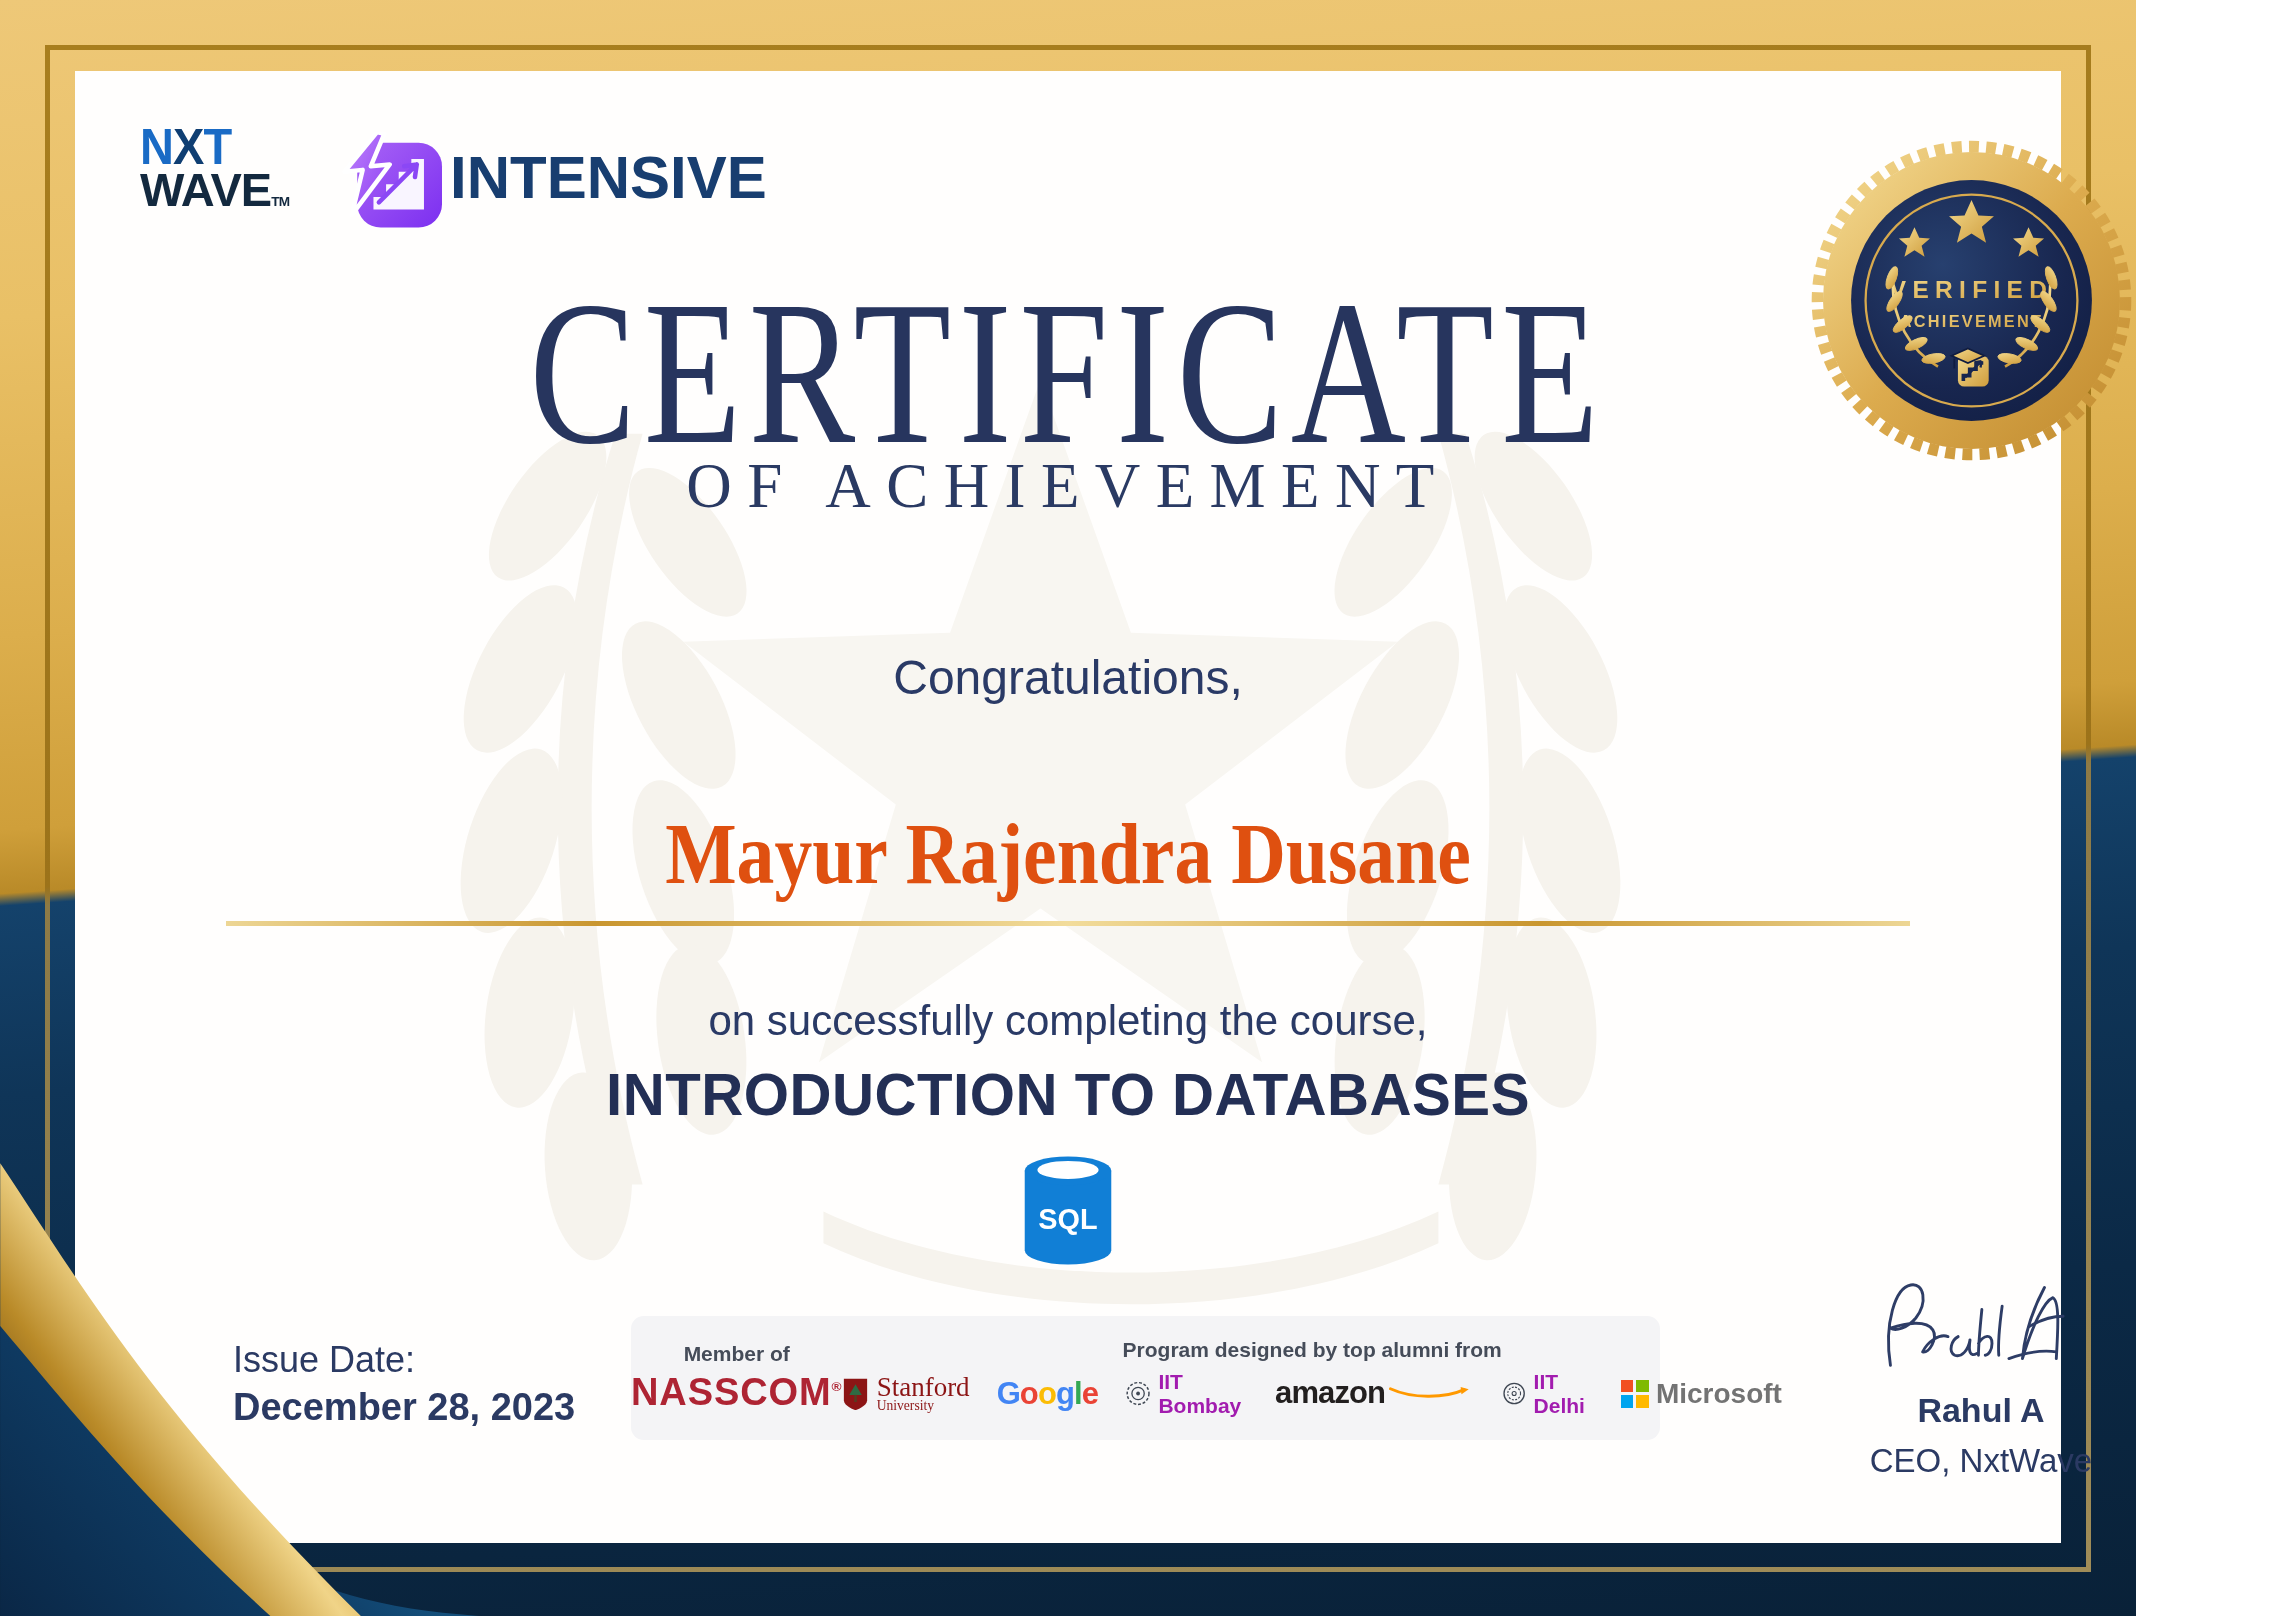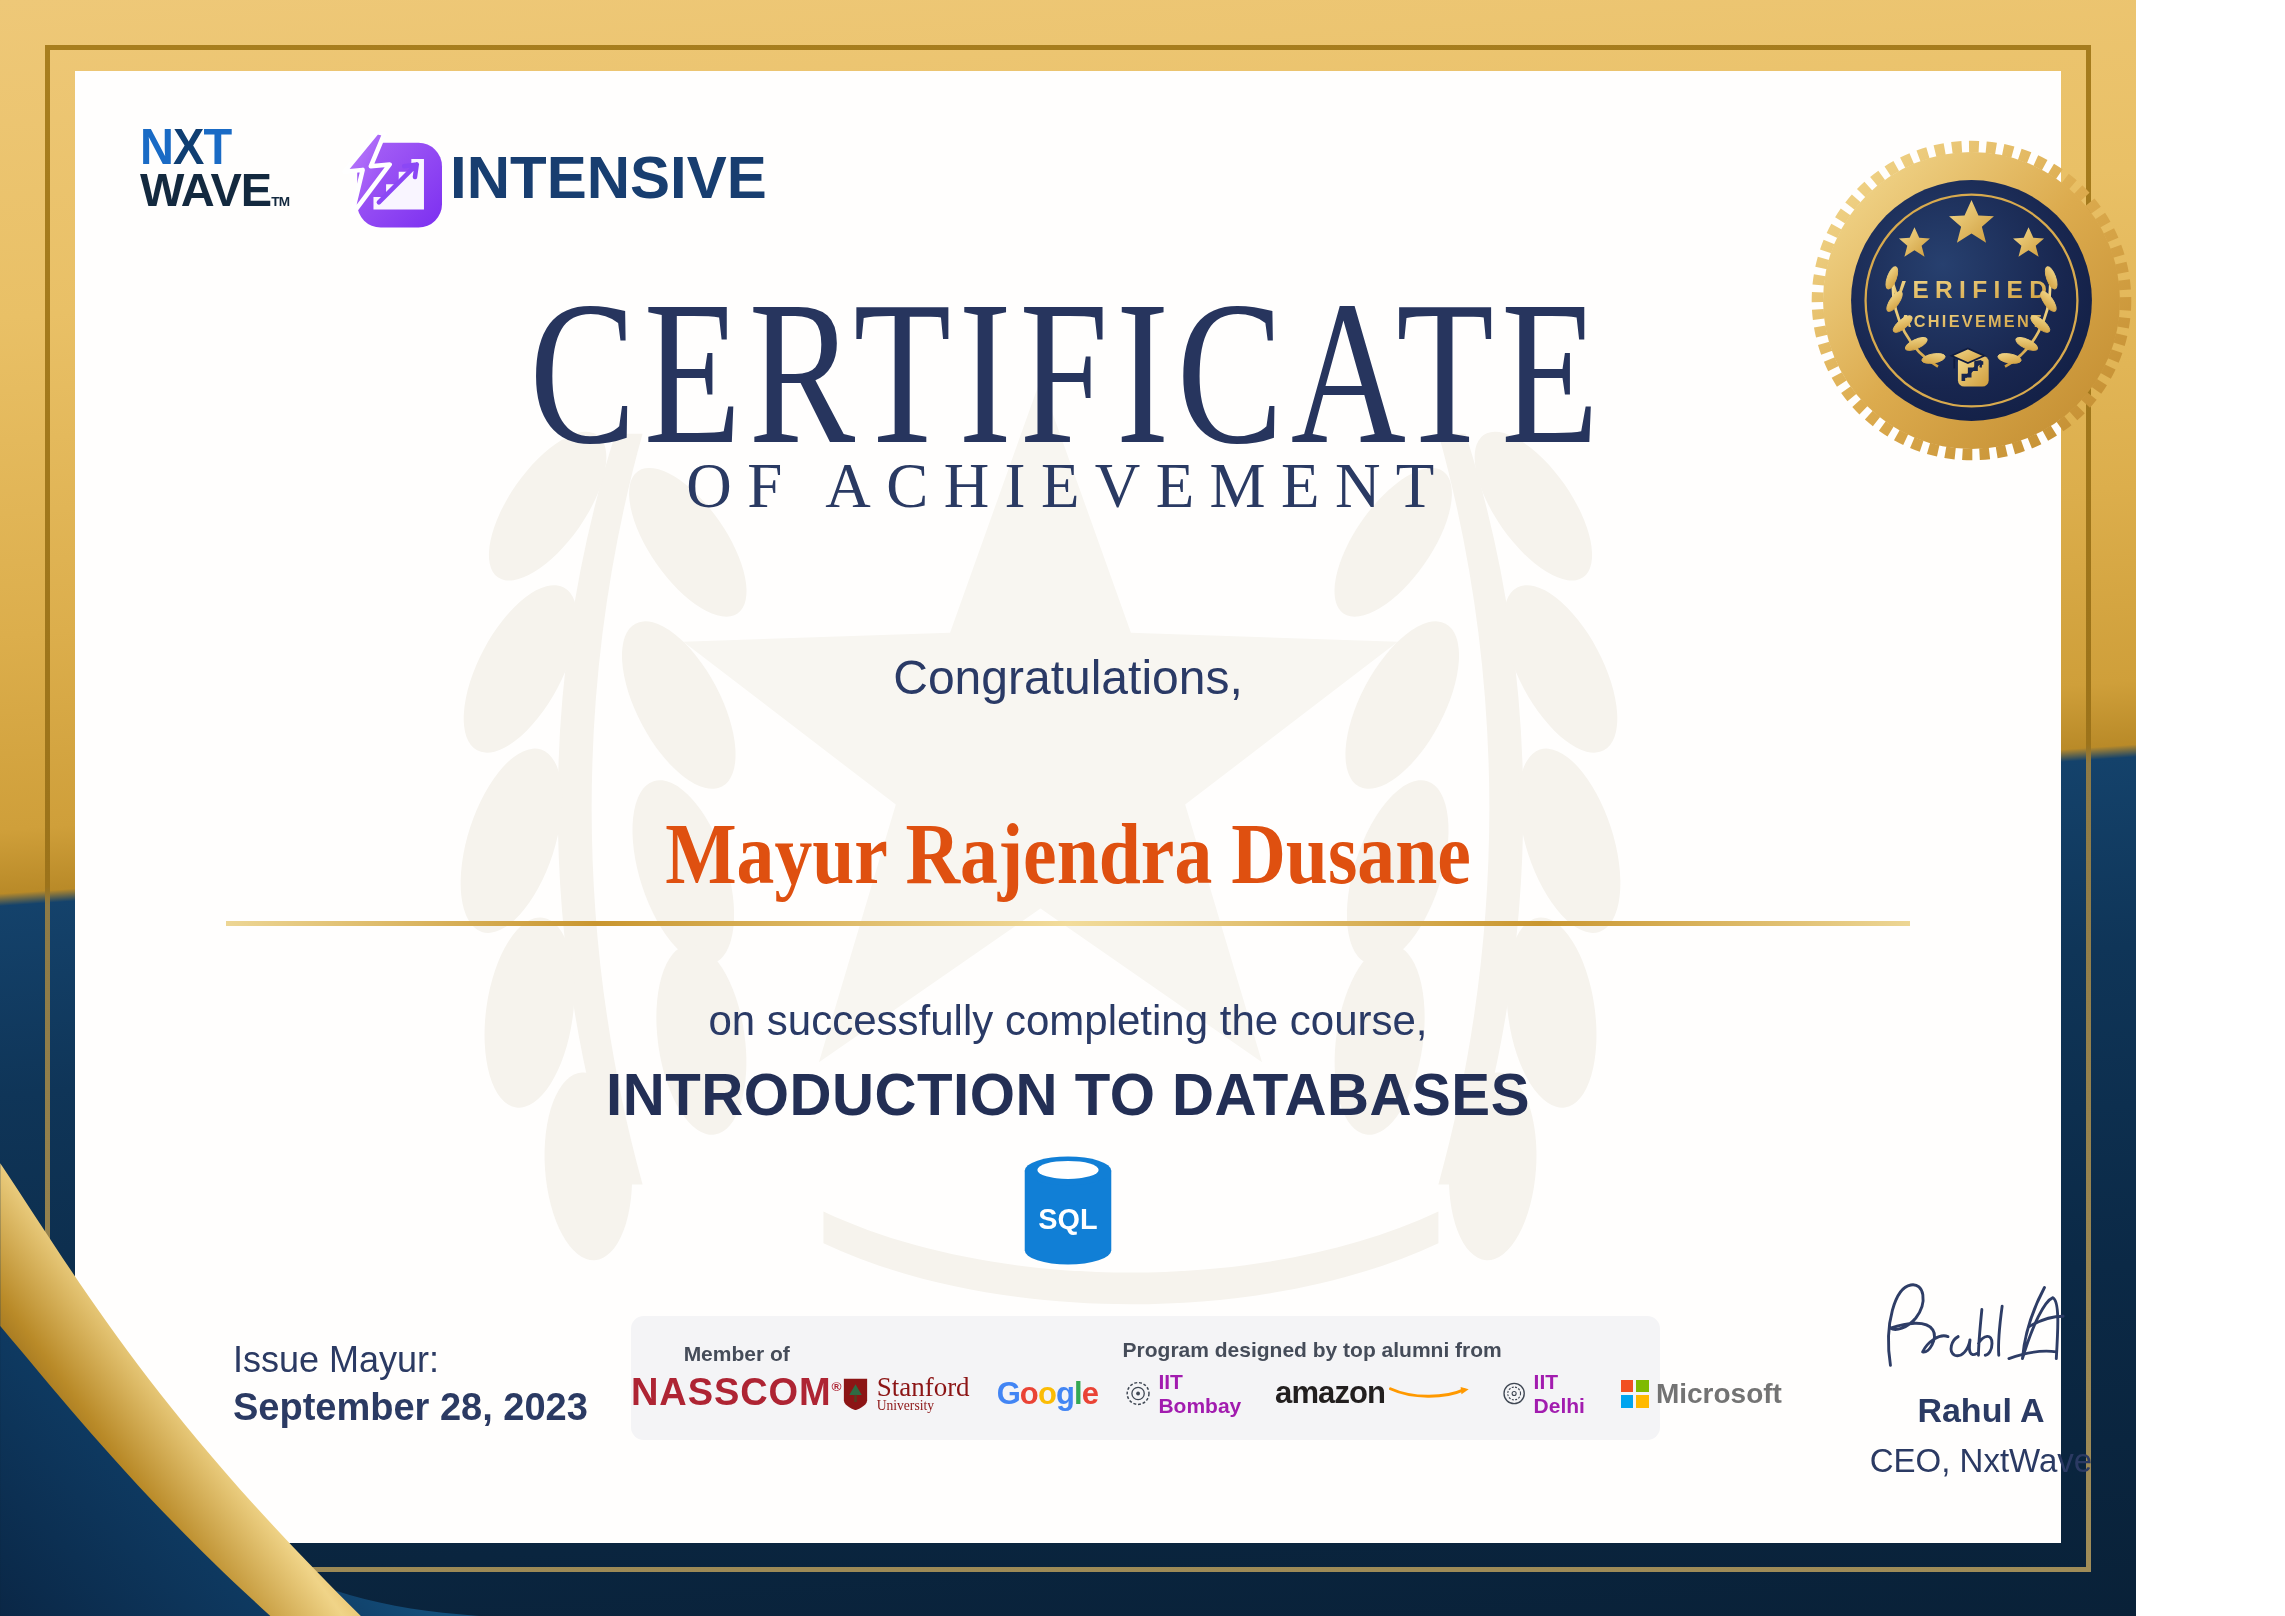--- a/index.html
+++ b/index.html
@@ -219,22 +219,22 @@
   <div class="abs sql-wrap">
     <svg width="98" height="119" viewBox="0 0 108 132">
       <path d="M6,22 L6,110 A48,16 0 0 0 102,110 L102,22 Z" fill="#117fd6"></path>
       <ellipse cx="54" cy="22" rx="48" ry="16" fill="#117fd6"></ellipse>
       <ellipse cx="54" cy="21" rx="34" ry="10" fill="#ffffff"></ellipse>
       <text x="54" y="86" text-anchor="middle" font-family="Liberation Sans,sans-serif" font-size="32" font-weight="800" fill="#ffffff">SQL</text>
     </svg>
   </div>
 
   <div class="abs issue">
-    <div class="lbl">Issue Mayur:</div>
-    <div class="val">September 28, 2023</div>
+    <div class="lbl">Issue Date:</div>
+    <div class="val">December 28, 2023</div>
   </div>
 
   <div class="abs bar">
     <div class="member">
       <div class="bar-label">Member of</div>
       <div class="nasscom"><span>NASSCOM</span><sup>®</sup></div>
     </div>
     <div class="divider"></div>
     <div class="program">
       <div class="bar-label">Program designed by top alumni from</div>

